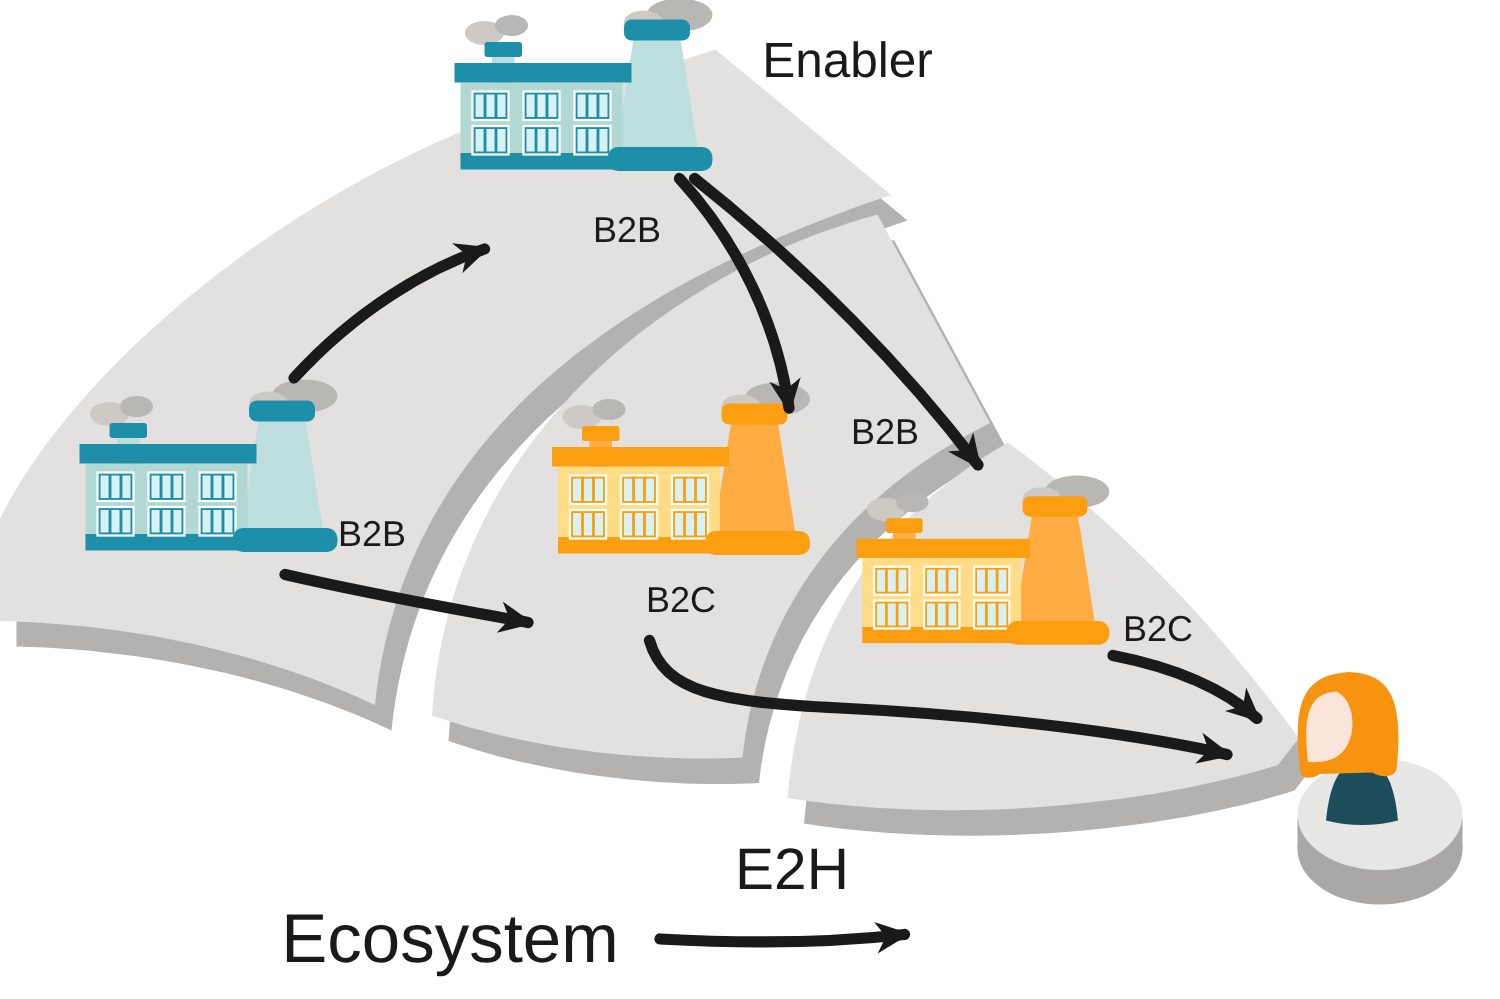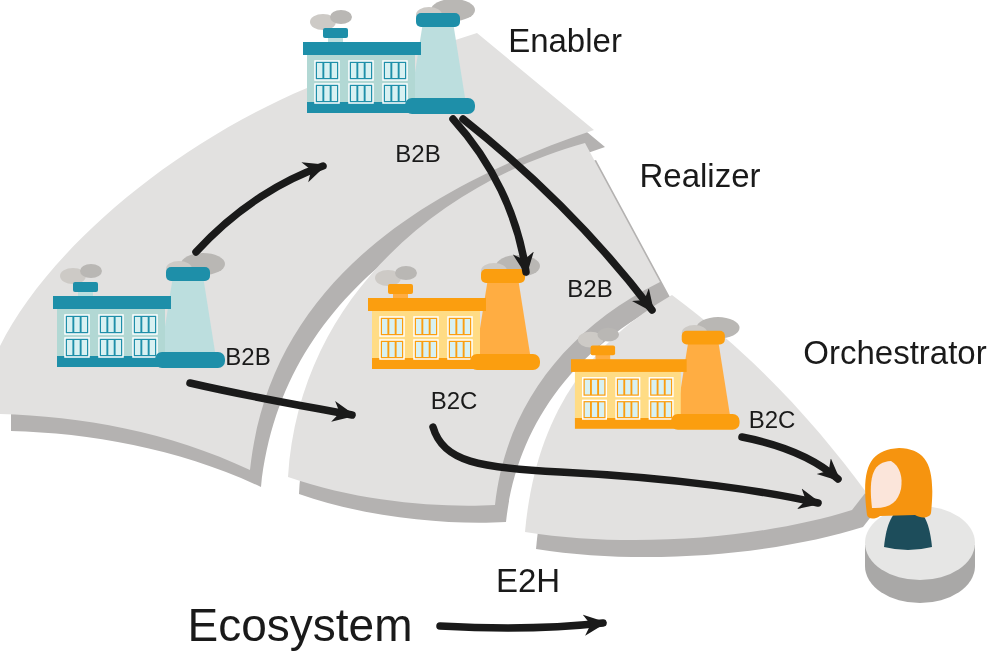--- a/index.html
+++ b/index.html
@@ -8,21 +8,21 @@
     font-family:"Liberation Sans","DejaVu Sans",sans-serif;overflow:hidden;
   }
   #scene{position:absolute;left:0;top:0;}
   .lbl{
     position:absolute;transform:translate(-50%,-50%);
     color:var(--ink,#1a1a1a);white-space:nowrap;line-height:1;
   }
   .role{font-size:33px;}
   .link{font-size:24px;}
   .footer{font-size:46px;}
-  .e2h{font-size:33px;}
+  .e2h{font-size:39px;}
 </style>
 </head>
 <body>
 
 <div id="stage">
 
   <svg id="scene" width="1000" height="666" viewBox="0 0 1000 666">
     <defs>
 
       <path id="w1" d="M 477,33 L 594,130 C 430,185 270,280 250,470
@@ -128,22 +128,20 @@
       <path d="M 190,383 C 255,398 310,407 352,415" marker-end="url(#ah)"></path>
       <path d="M 453,119 C 492,162 518,215 526,272" marker-end="url(#ah)"></path>
       <path d="M 463,119 C 540,180 605,248 652,310" marker-end="url(#ah)"></path>
       <path d="M 433,427 C 443,462 480,468 560,472 C 680,478 770,492 818,503" marker-end="url(#ah)"></path>
       <path d="M 742,437 C 788,446 818,461 838,479" marker-end="url(#ah)"></path>
       <path d="M 440,626 C 495,629 550,629 603,623" marker-end="url(#ah)"></path>
     </g>
   </svg>
 
   <div class="lbl role" style="left:565px;top:40px">Enabler</div>
-  <div class="lbl role" style="left:700px;top:175px">Realizer</div>
-  <div class="lbl role" style="left:895px;top:352px">Orchestrator</div>
 
   <div class="lbl link" style="left:418px;top:154px">B2B</div>
   <div class="lbl link" style="left:248px;top:357px">B2B</div>
   <div class="lbl link" style="left:590px;top:289px">B2B</div>
   <div class="lbl link" style="left:454px;top:401px">B2C</div>
   <div class="lbl link" style="left:772px;top:420px">B2C</div>
 
   <div class="lbl e2h" style="left:528px;top:580px">E2H</div>
   <div class="lbl footer" style="left:300px;top:625px">Ecosystem</div>
 </div>

